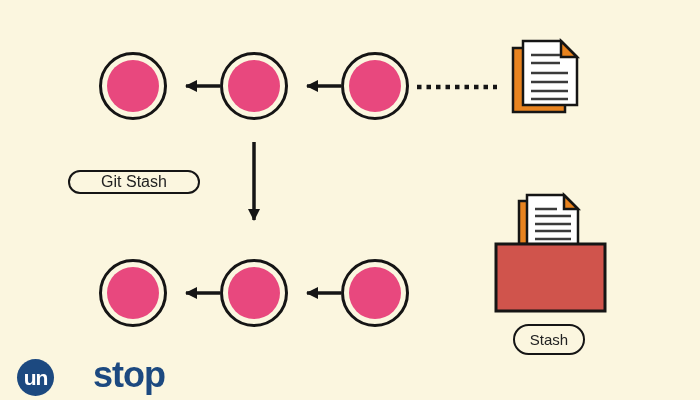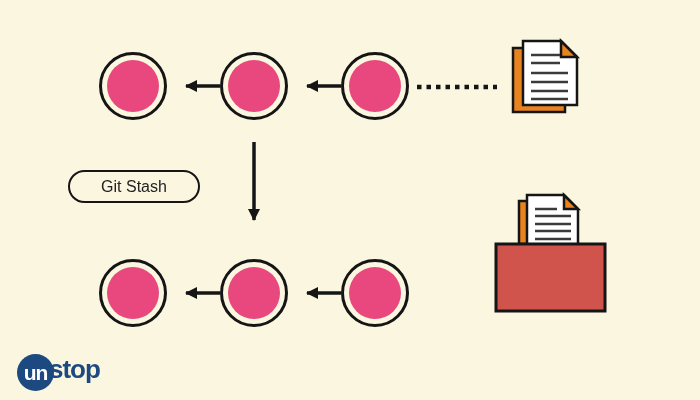--- a/index.html
+++ b/index.html
@@ -56,50 +56,50 @@
     background:var(--commit-pink);
   }
   .pill{
     position:absolute;
     border:2px solid var(--outline);
     border-radius:999px;
     background:var(--background);
     display:flex;align-items:center;justify-content:center;
     color:var(--label-text);
   }
-  .pill-git-stash{left:68px;top:170px;width:132px;height:33px;font-size:16px;}
+  .pill-git-stash{left:68px;top:170px;width:132px;height:24px;font-size:16px;}
   .pill-uncommitted{left:458px;top:128px;width:174px;height:30px;font-size:14px;}
   .pill-stash{left:513px;top:324px;width:72px;height:31px;font-size:15px;}
   .icon-svg{position:absolute;}
   .doc-icon{left:505px;top:38px;}
   .stash-icon{left:490px;top:190px;}
   .shape-orange{fill:var(--doc-orange);stroke:var(--outline);stroke-width:2.5;stroke-linejoin:miter;}
   .shape-white{fill:#ffffff;stroke:var(--outline);stroke-width:2.5;stroke-linejoin:miter;}
   .shape-red{fill:var(--stash-red);stroke:var(--outline);stroke-width:3;stroke-linejoin:miter;}
   .doc-lines line{stroke:var(--doc-line);stroke-width:2.5;}
   .logo{
     position:absolute;left:17px;top:354px;
-    display:flex;align-items:flex-start;
+    display:flex;align-items:flex-end;gap:44px;
   }
   .logo-circle{
     width:37px;height:37px;
     border-radius:50%;
     background:var(--logo-navy);
     display:flex;align-items:center;justify-content:center;
     color:#ffffff;
     font-weight:bold;
     font-size:21px;
     letter-spacing:-1px;
     z-index:1;
   }
   .logo-suffix{
     margin-left:-5px;
     color:var(--logo-navy);
     font-weight:bold;
-    font-size:26px;
+    font-size:36px;
     letter-spacing:-1px;
   }
 </style>
 </head>
 <body>
 
 <div class="canvas">
 
   <svg class="overlay" viewBox="0 0 700 400">
     <defs>
@@ -147,20 +147,23 @@
       <line x1="45" y1="34" x2="81" y2="34"></line>
       <line x1="45" y1="41" x2="81" y2="41"></line>
       <line x1="45" y1="49" x2="81" y2="49"></line>
     </g>
     <rect class="shape-red" x="6" y="54" width="109" height="67"></rect>
   </svg>
 
   <div class="pill pill-git-stash">
     <span>Git Stash</span>
   </div>
+  <div class="pill pill-stash">
+    <span>Stash</span>
+  </div>
 
   <div class="logo">
     <div class="logo-circle">
       <span>un</span>
     </div>
     <span class="logo-suffix">stop</span>
   </div>
 
 </div>
 

